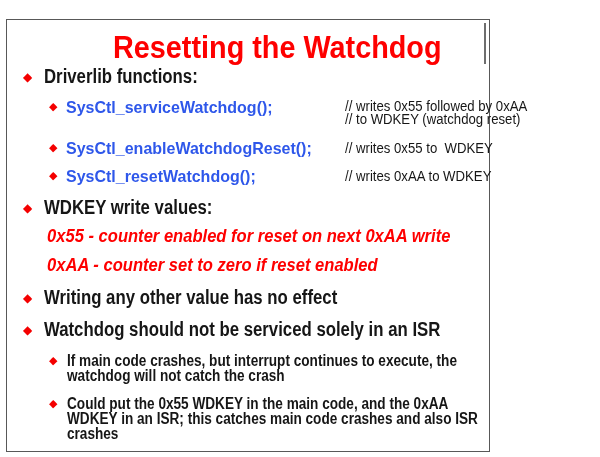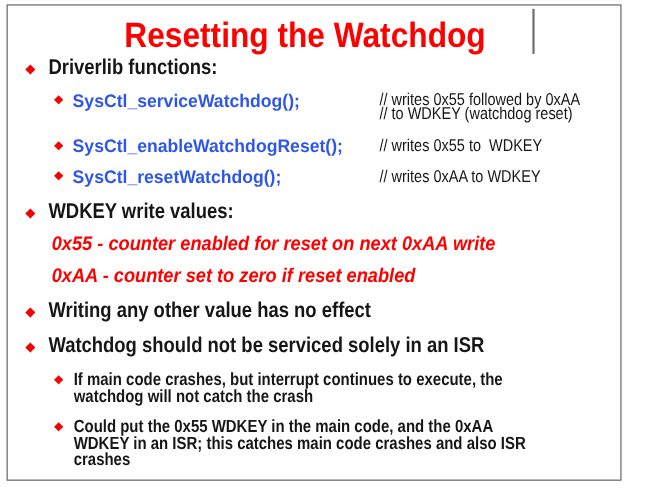--- a/index.html
+++ b/index.html
@@ -1,21 +1,21 @@
 <!DOCTYPE html>
 <html><head>
 <meta charset="utf-8">
 <style>
   html,body{margin:0;padding:0;}
   body{
     width:600px;height:457px;background:#ffffff;position:relative;
     font-family:"Liberation Sans", sans-serif;overflow:hidden;
   }
   .slide{
-    position:absolute;left:6px;top:4px;width:559px;height:433px;
+    position:absolute;left:6px;top:19px;width:484px;height:433px;
     border:1px solid #585858;background:#ffffff;box-sizing:border-box;
   }
   .row{position:absolute;left:0;right:0;height:0;}
 
   
   .title{
     position:absolute;left:106px;top:9px;
     font-weight:bold;font-size:32px;line-height:1.15;color:#fe0000;
     white-space:pre;transform:scaleX(0.90);transform-origin:0 0;
   }

